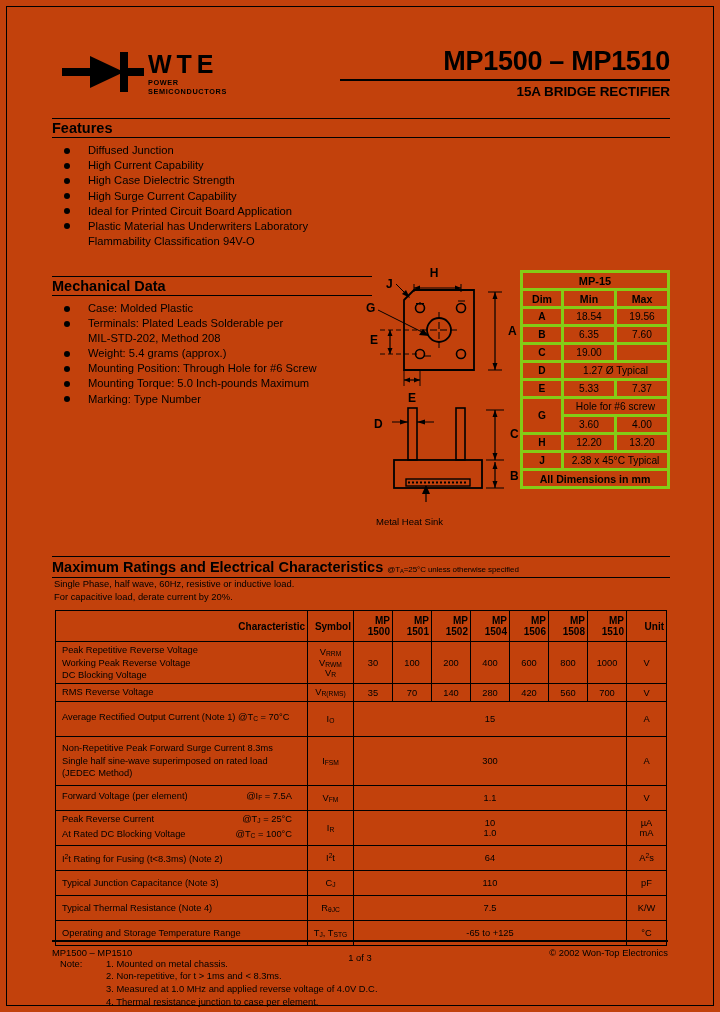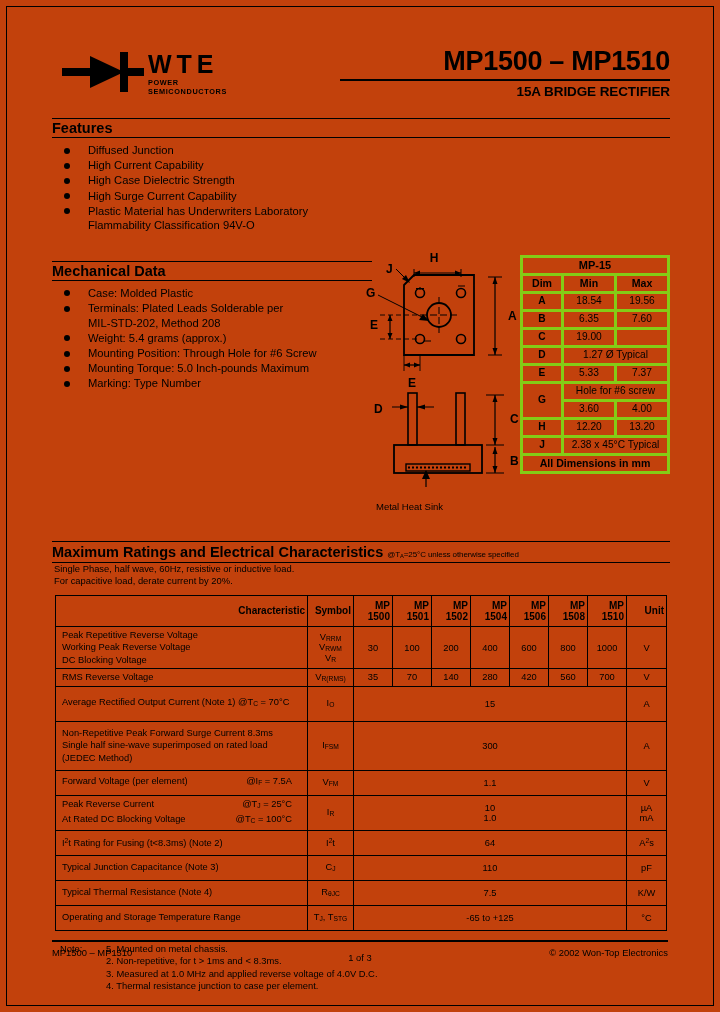--- a/index.html
+++ b/index.html
@@ -339,20 +339,21 @@
         <div class="title-sub">15A BRIDGE RECTIFIER</div>
       </div>
     </div>
 
     <div class="sec-head">Features</div>
     <ul class="bullets">
       <li><span class="bullet"></span><span>Diffused Junction</span></li>
       <li><span class="bullet"></span><span>High Current Capability</span></li>
       <li><span class="bullet"></span><span>High Case Dielectric Strength</span></li>
       <li><span class="bullet"></span><span>High Surge Current Capability</span></li>
+      <li><span class="bullet"></span><span>Ideal for Printed Circuit Board Application</span></li>
       <li><span class="bullet"></span><span>Plastic Material has Underwriters Laboratory</span><span class="cont">Flammability Classification 94V-O</span></li>
     </ul>
 
     <div class="split">
 
       <div class="left-col">
         <div class="mech-block">
           <div class="sec-head">Mechanical Data</div>
           <ul class="bullets">
             <li><span class="bullet"></span><span>Case: Molded Plastic</span></li>
@@ -672,21 +673,21 @@
           <td class="sym vsep">T<sub>J</sub>, T<sub>STG</sub></td>
           <td class="val vsep" colspan="7">-65 to +125</td>
           <td class="unit vsep">°C</td>
         </tr>
       </tbody>
     </table>
 
     <div class="notes">
       <div class="notes-row">
         <span class="notes-label">Note:</span>
-        <span>5. Mounted on metal chassis.</span>
+        <span>1. Mounted on metal chassis.</span>
       </div>
       <div class="notes-row">
         <span>2. Non-repetitive, for t &gt; 1ms and &lt; 8.3ms.</span>
       </div>
       <div class="notes-row">
         <span>3. Measured at 1.0 MHz and applied reverse voltage of 4.0V D.C.</span>
       </div>
       <div class="notes-row">
         <span>4. Thermal resistance junction to case per element.</span>
       </div>

